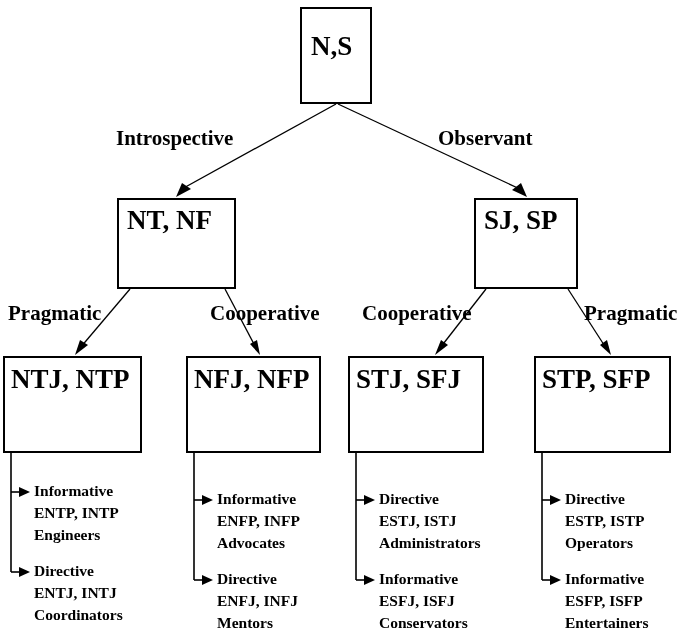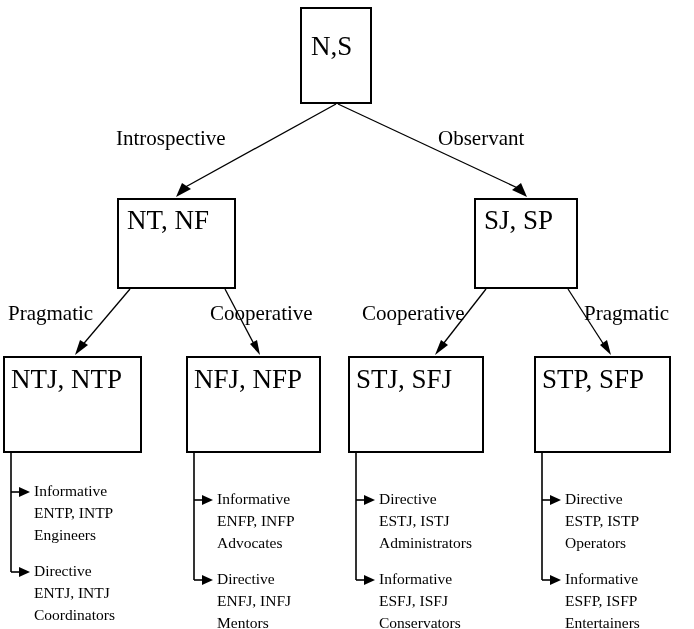--- a/index.html
+++ b/index.html
@@ -7,20 +7,21 @@
     padding: 0;
     background: #ffffff;
   }
   #diagram-root {
     position: relative;
     width: 694px;
     height: 629px;
     background: #ffffff;
     font-family: "Liberation Serif", "DejaVu Serif", serif;
     overflow: hidden;
+    font-weight: bold;
   }
   svg.diagram {
     position: absolute;
     top: 0;
     left: 0;
     width: 694px;
     height: 629px;
   }
   .box-rect {
     fill: #ffffff;

